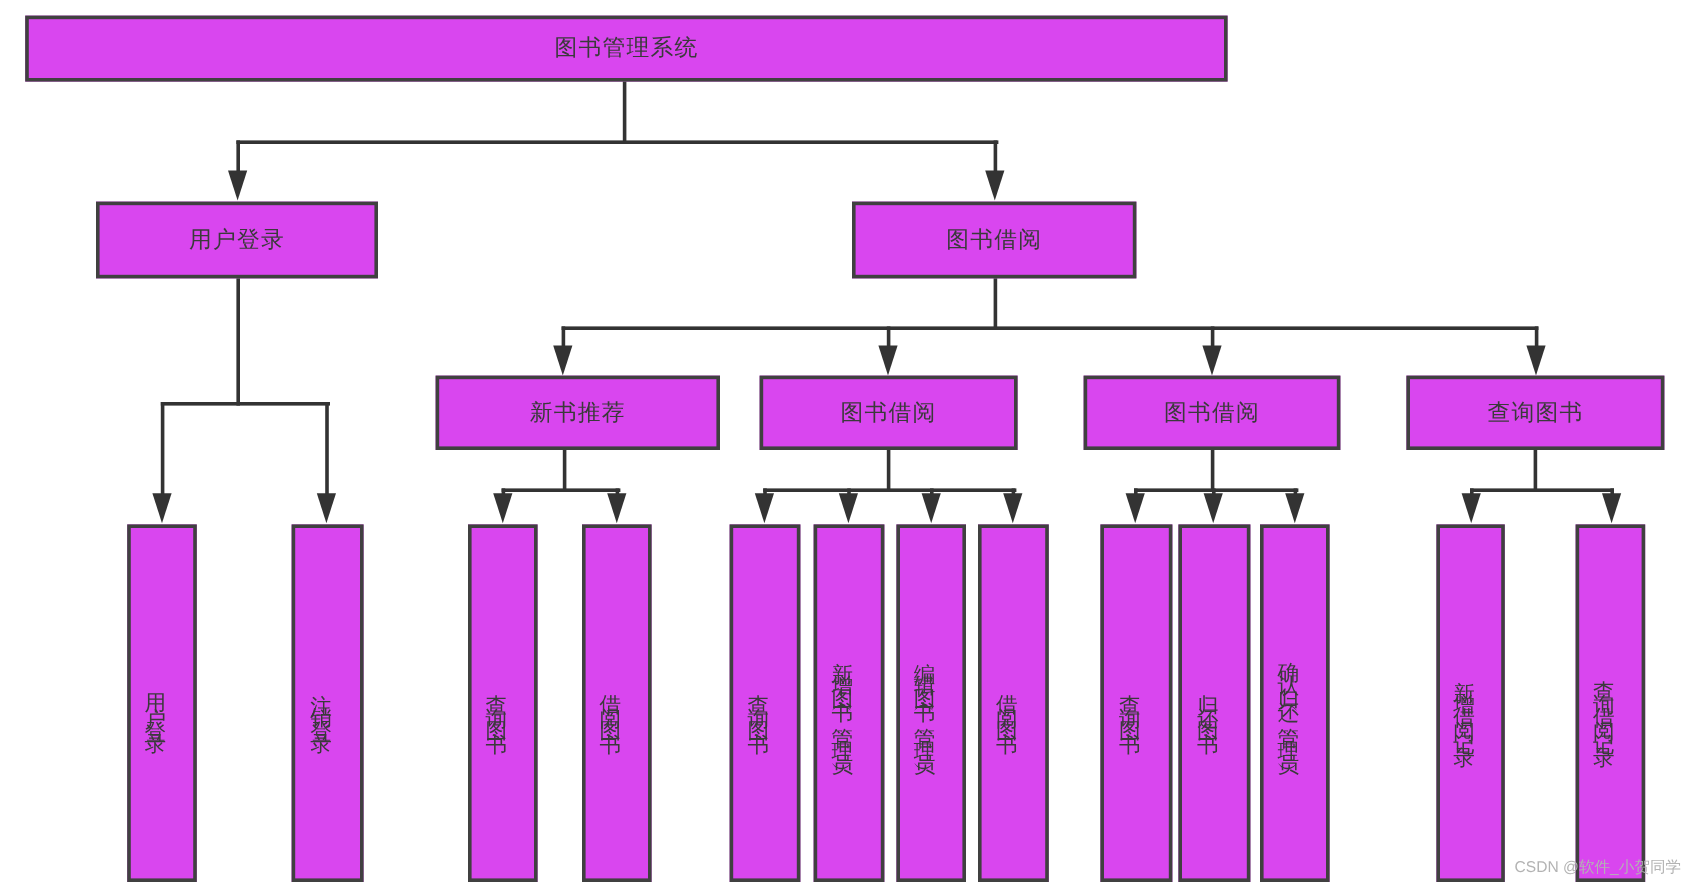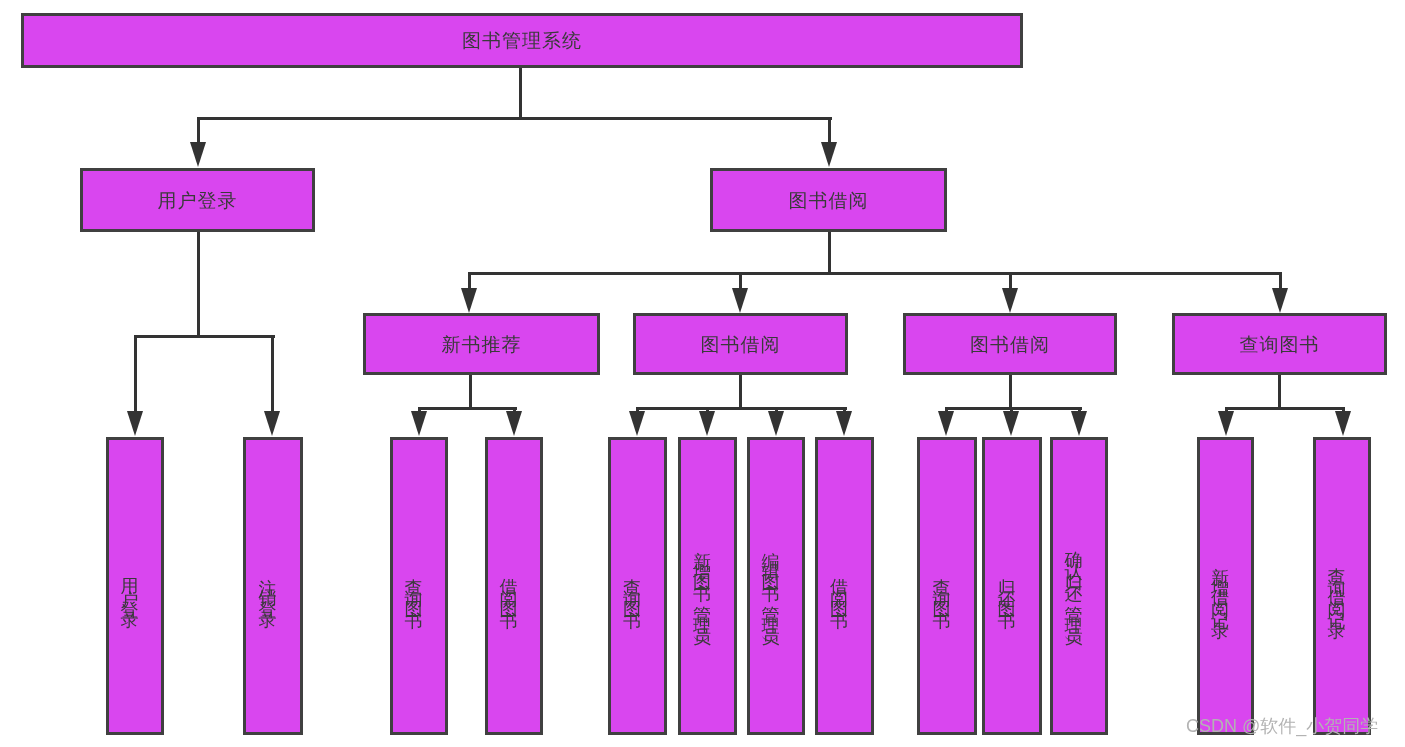--- a/index.html
+++ b/index.html
@@ -49,23 +49,24 @@
     border-left: 8px solid transparent;
     border-right: 8px solid transparent;
     border-top: 25px solid #333333;
   }
 
   .watermark {
     position: absolute;
     left: 1186px;
     top: 714px;
     width: 215px;
-    font-size: 18px;
+    font-size: 13px;
     color: #b3b3b3;
     white-space: nowrap;
+    text-align: right;
   }
 </style>
 </head>
 <body>
 
 <div class="stage">
 
   <div class="box" style="left:21px; top:13px; width:1002px; height:55px;">图书管理系统</div>
 
   <div class="vl" style="left:519px; top:68px; height:52px;"></div>

